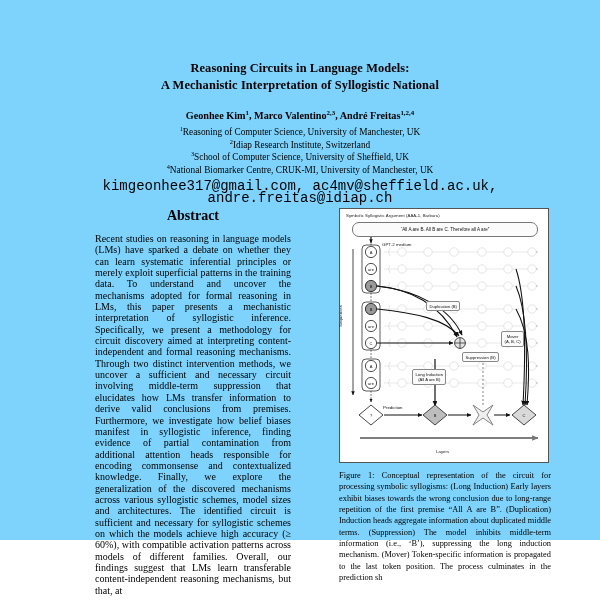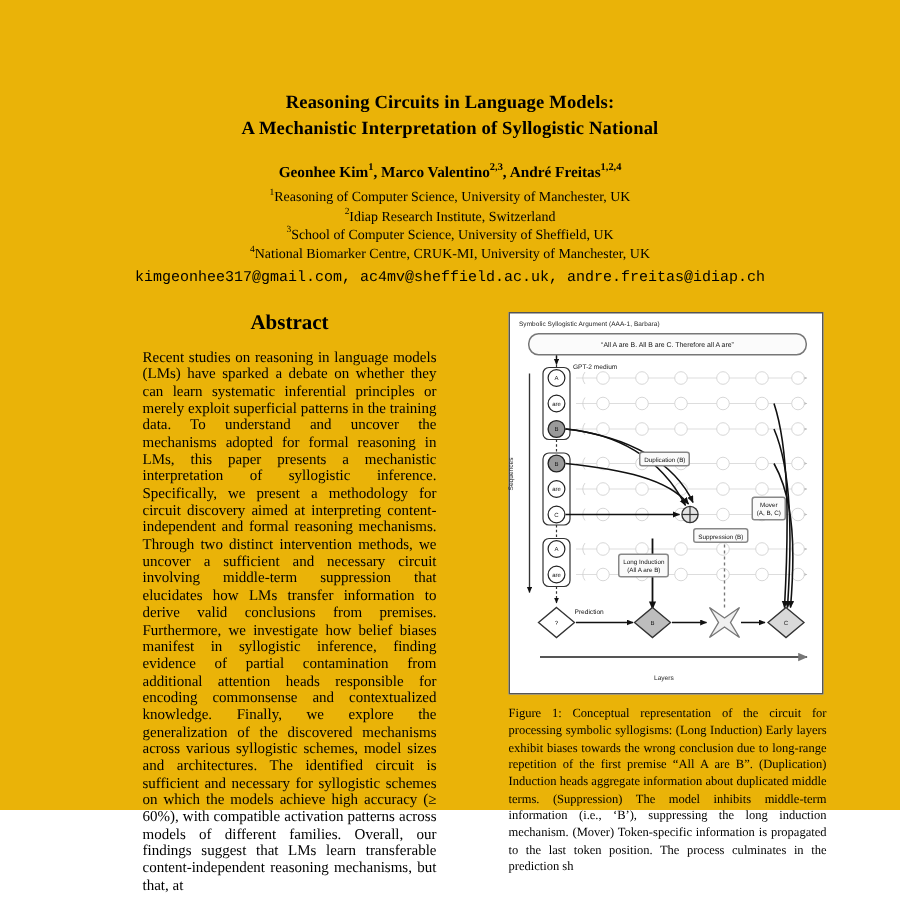--- a/index.html
+++ b/index.html
@@ -10,21 +10,21 @@
     width: 600px; height: 600px;
     font-family: "Liberation Serif", serif;
     color: #000;
     overflow: hidden;
     position: relative;
   }
   .page {
     position: absolute;
     left: 0; top: 0;
     width: 600px; height: 540px;
-    background: #eab308;
+    background: #7dd3fc;
   }
 
   
   .title-block {
     position: absolute;
     left: 60px; top: 60px;
     width: 480px;
     text-align: center;
   }
   .paper-title {
@@ -40,21 +40,21 @@
     line-height: 14px;
   }
   .affiliations {
     margin-top: 3px;
     font-size: 9.3px;
     line-height: 12.6px;
   }
   .emails {
     margin-top: 3.5px;
     font-family: "Liberation Mono", monospace;
-    font-size: 10px;
+    font-size: 14px;
     line-height: 12px;
   }
   sup { font-size: 0.68em; vertical-align: super; line-height: 0; }
 
   
   .col-left {
     position: absolute;
     left: 95px; top: 208px;
     width: 196px;
   }

